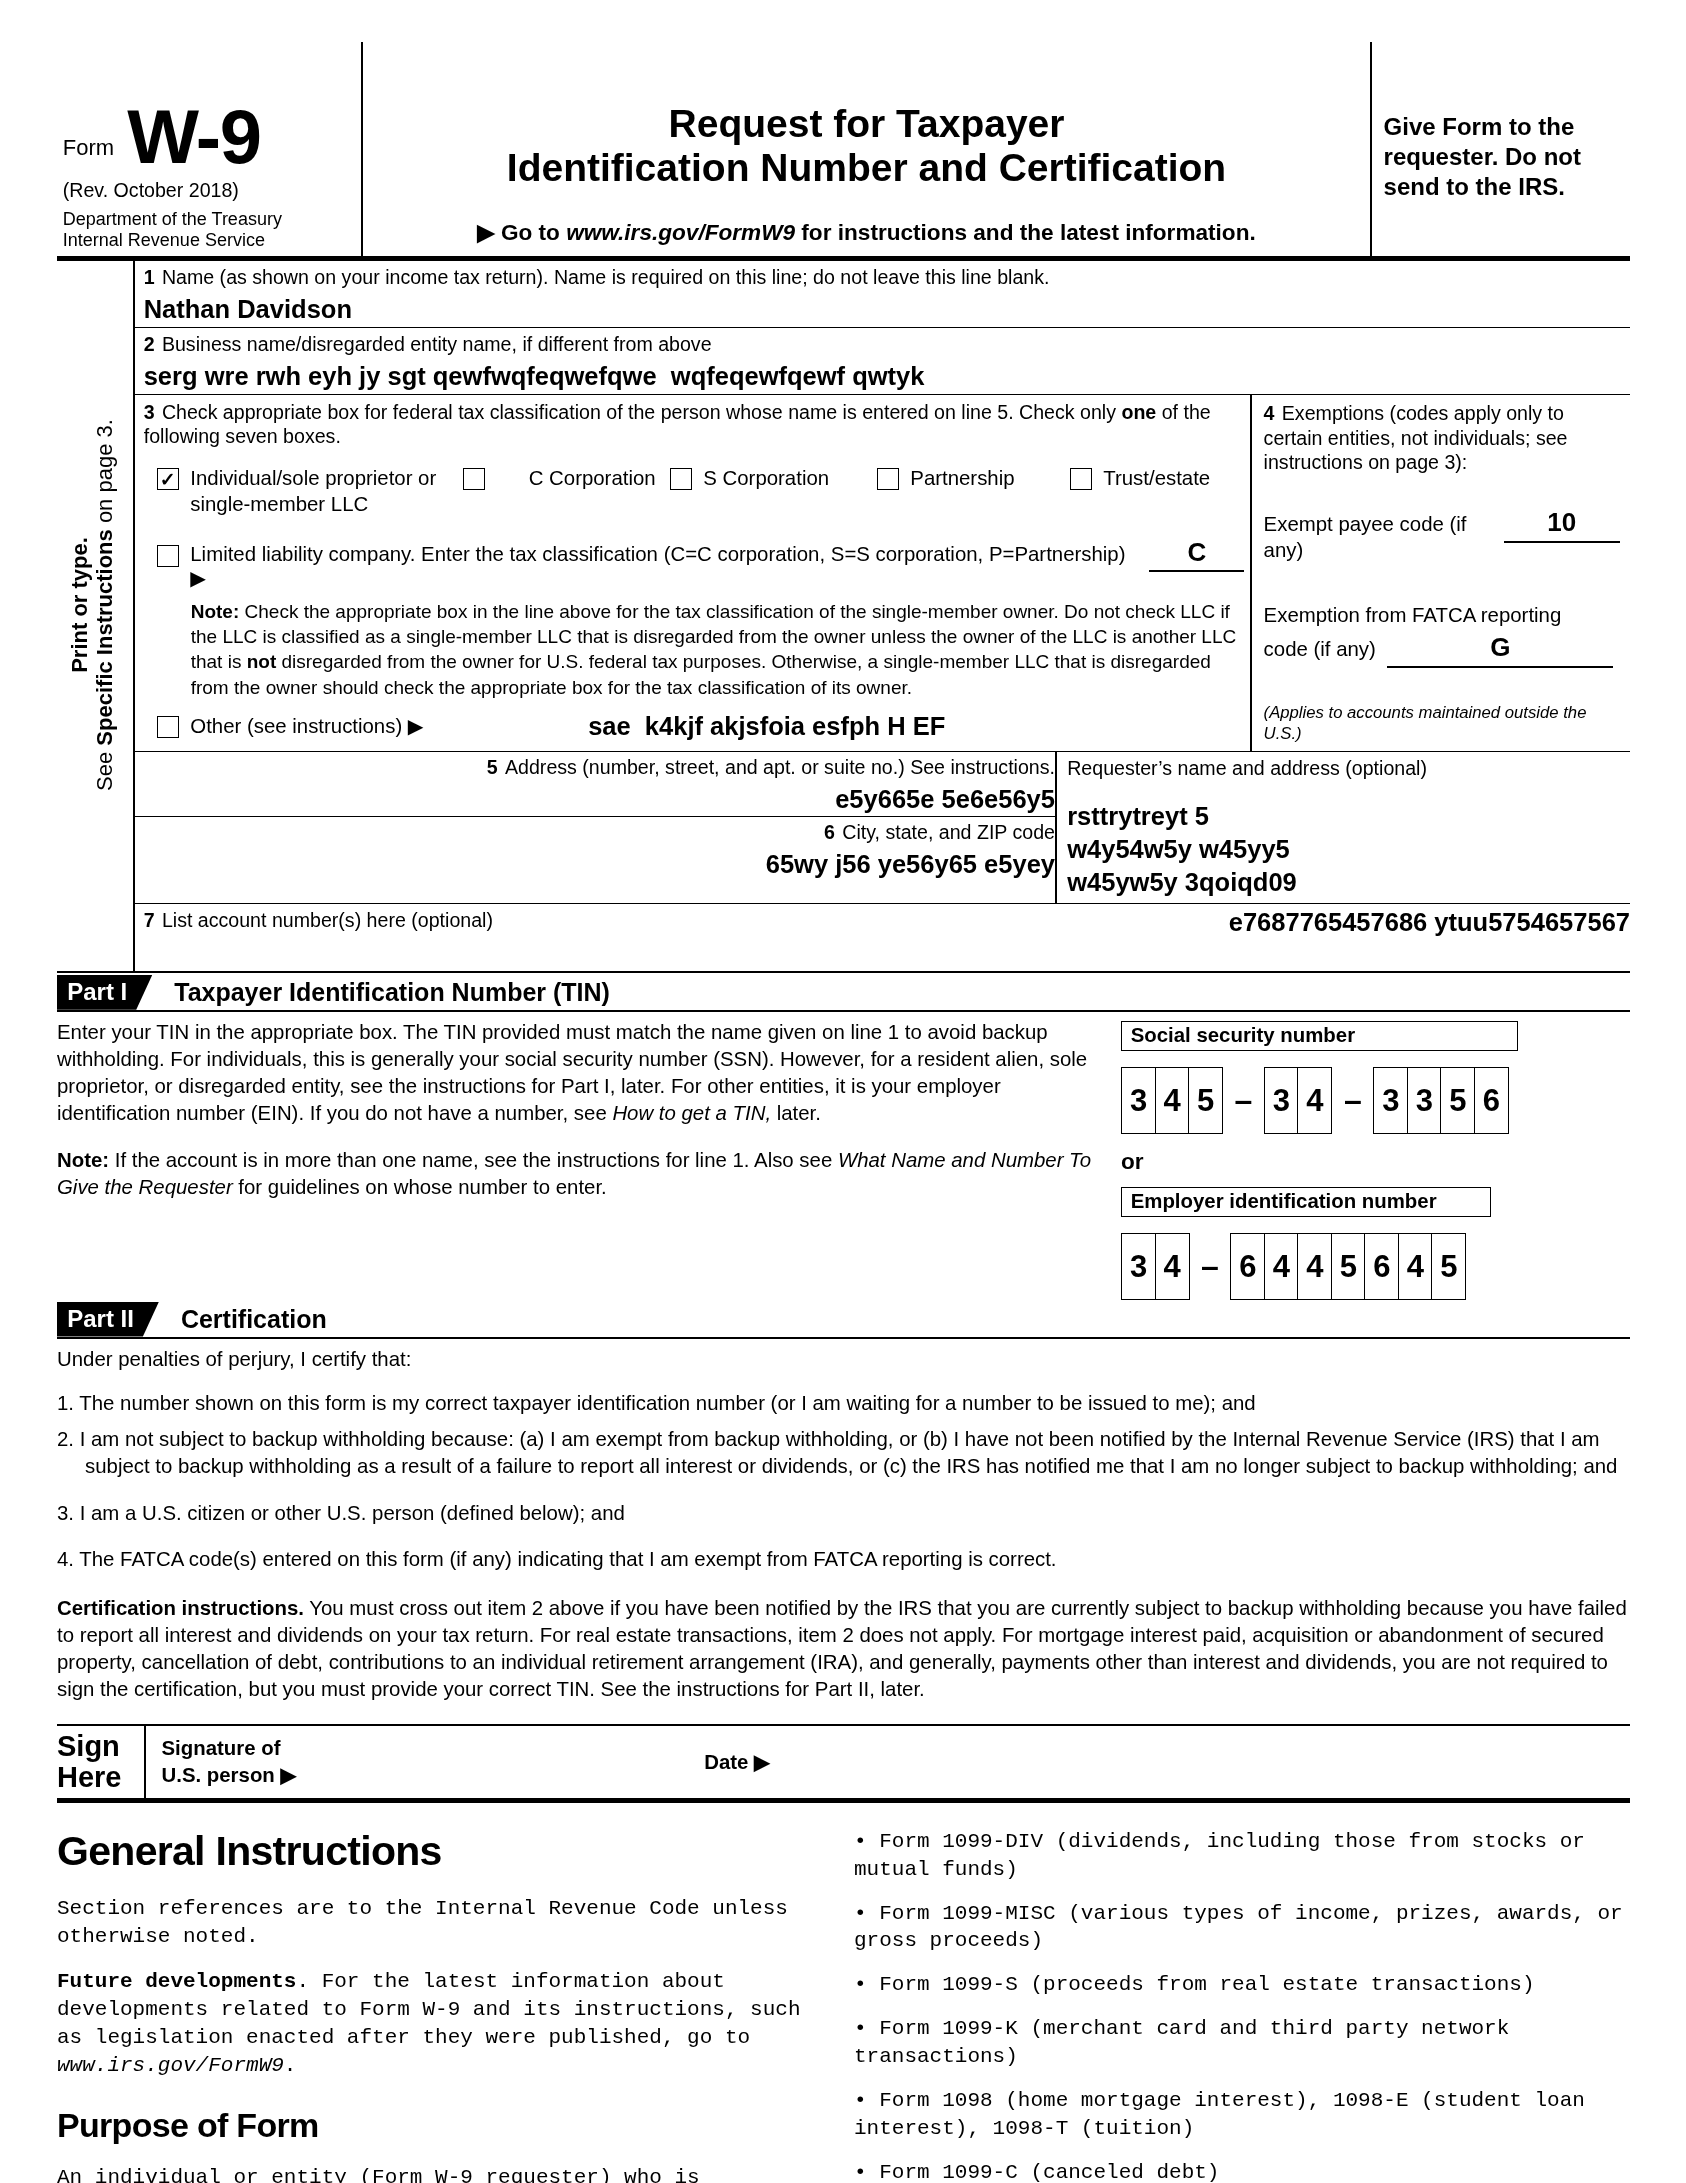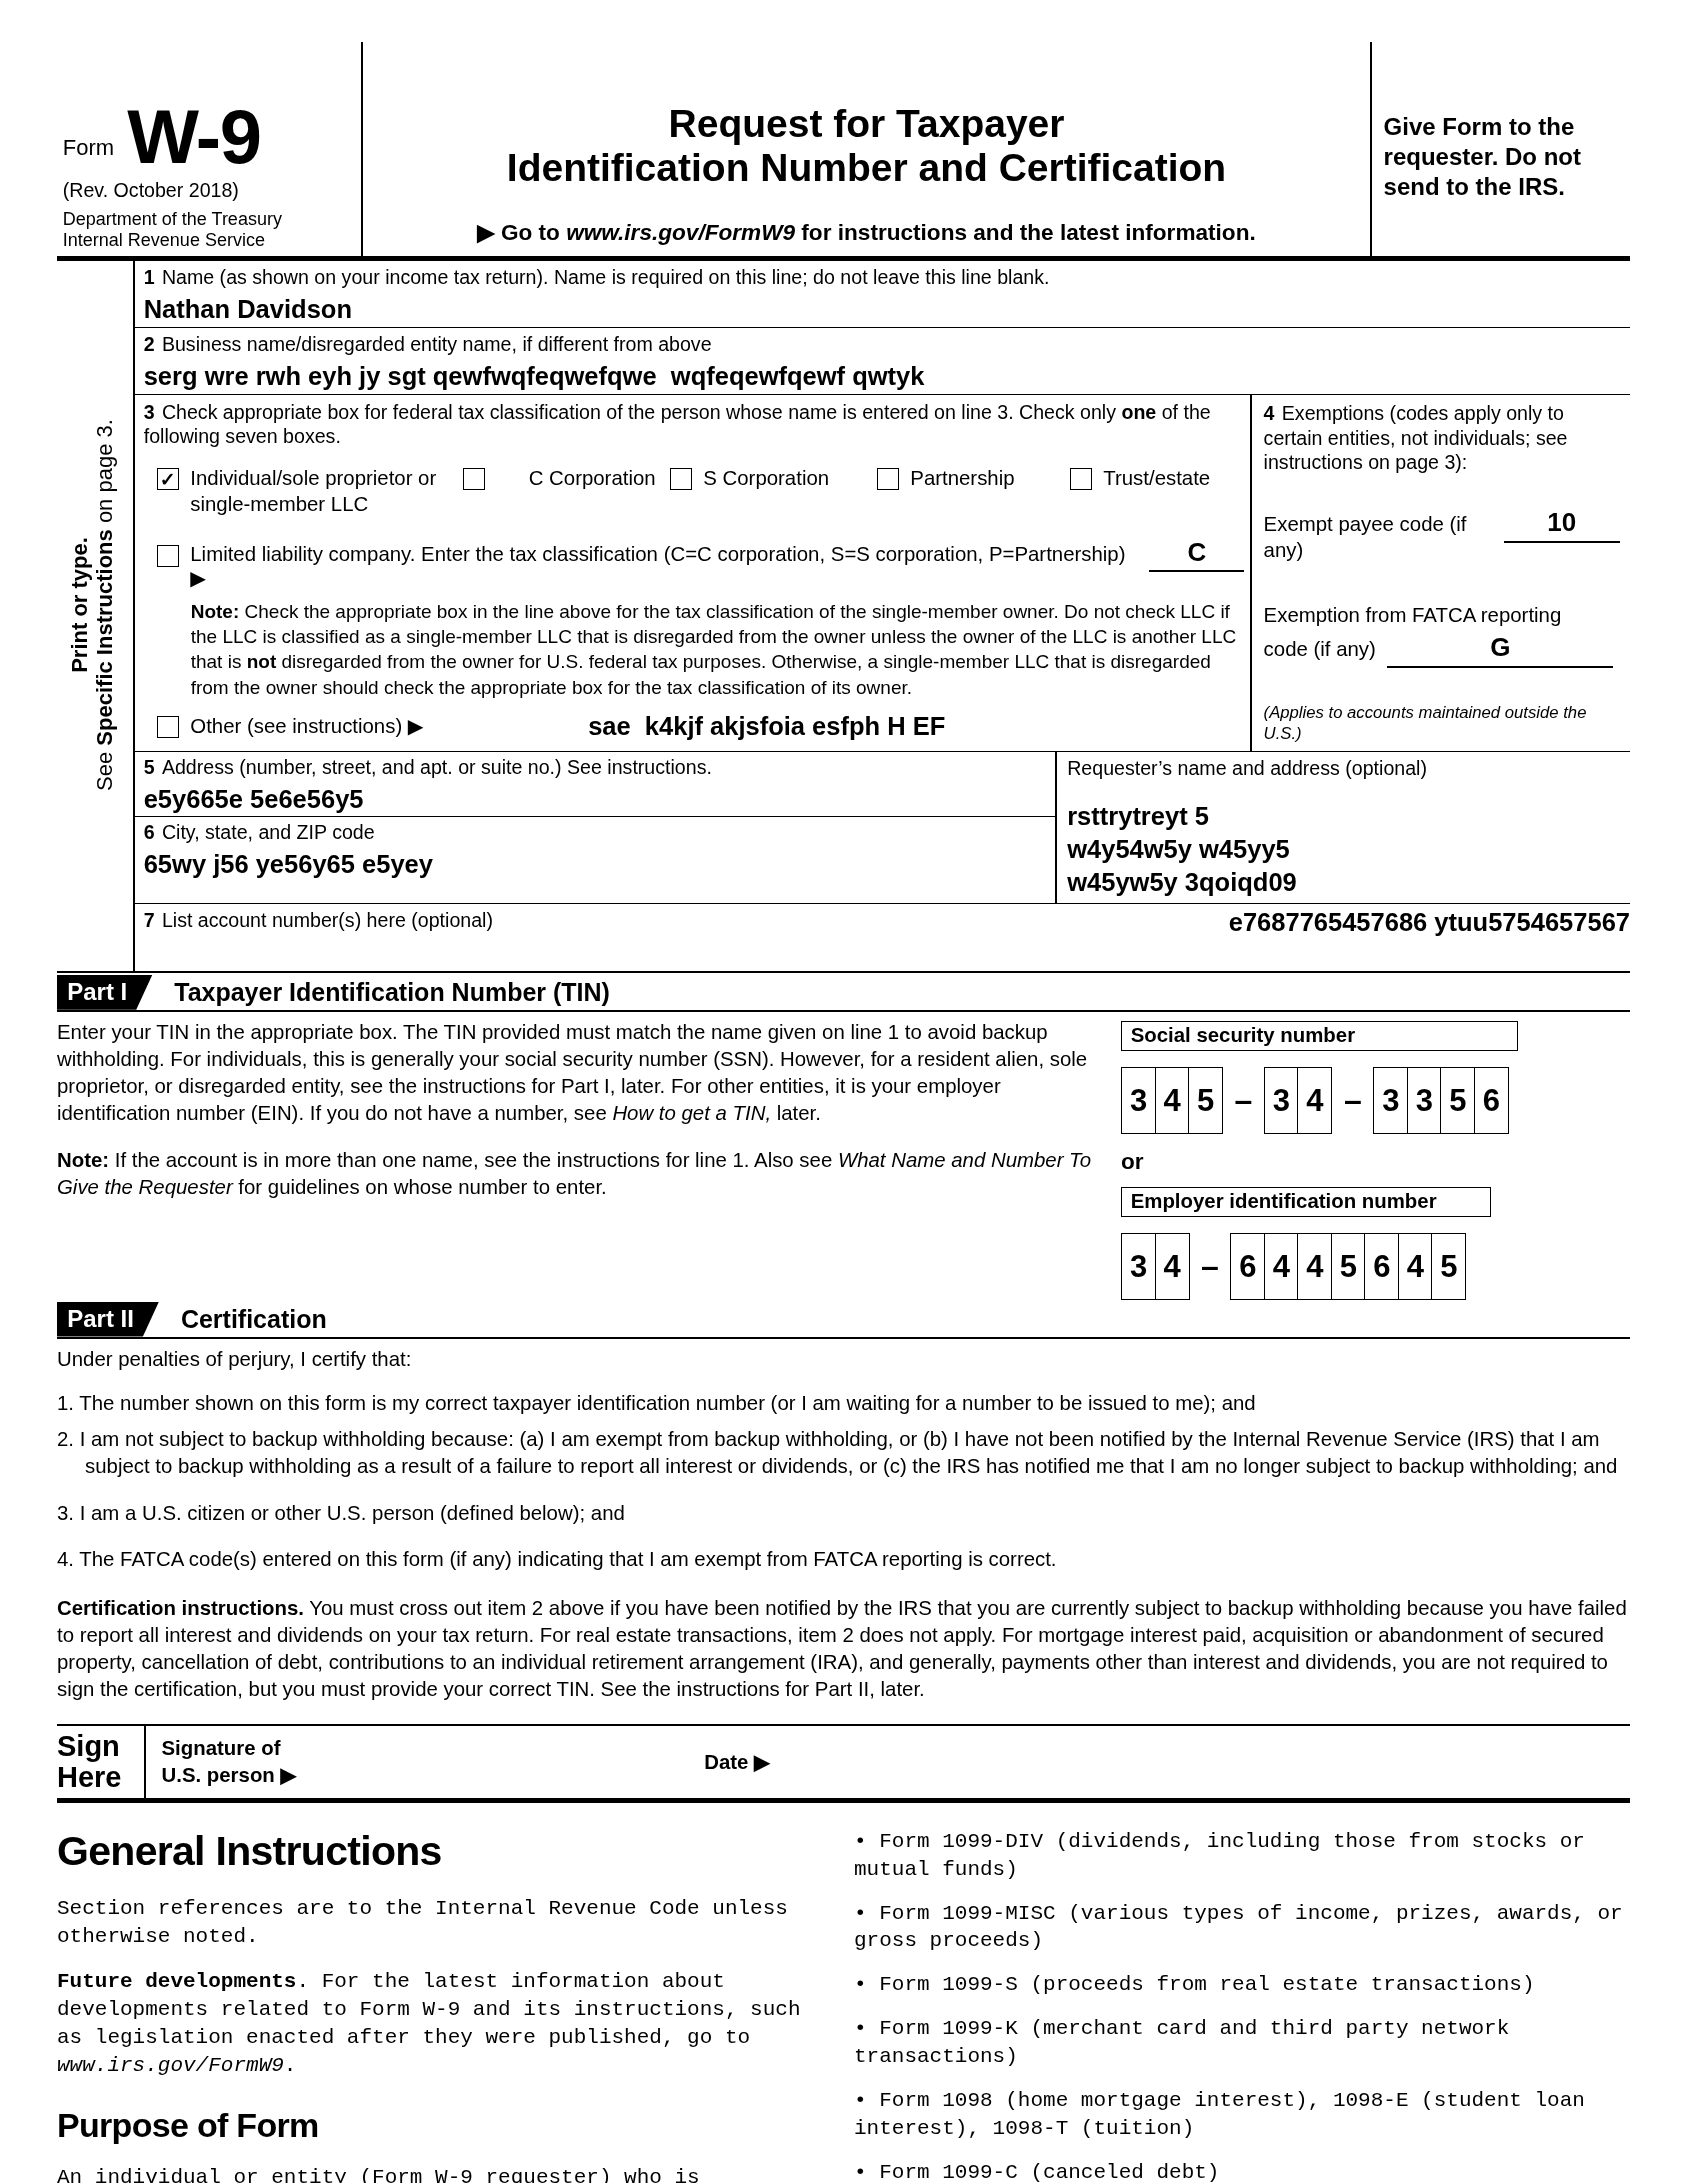--- a/index.html
+++ b/index.html
@@ -57,21 +57,21 @@
   .code-val { font-weight:bold; font-size:26px; border-bottom:2.2px solid #000; text-align:center; min-width:116px; margin-left:10.2px; padding-bottom:1.5px; }
   .fatca { margin-top:38px; }
   .fatca-line2 { display:flex; align-items:baseline; margin-top:2.9px; }
   .fatca-val { font-weight:bold; font-size:26px; border-bottom:2.2px solid #000; text-align:center; min-width:226px; margin-left:11.6px; padding-bottom:1.5px; }
   .applies { margin-top:auto; font-style:italic; font-size:16.7px; }
 
   .row56wrap { display:flex; border-bottom:1.5px solid #000; }
   .row56left { flex:1; }
   .row5 { height:65px; border-bottom:1.5px solid #000; }
   .row6 { height:64px; border-bottom:0; }
-  .row5, .row6 { padding:3.6px 0 1.5px 8.7px; display:flex; flex-direction:column; justify-content:space-between; }
+  .row5, .row6 { padding:3.6px 0 1.5px 8.7px; display:flex; flex-direction:column; justify-content:space-between;text-align:right; }
   .requester { width:575px; border-left:2.2px solid #000; padding:4.4px 7.3px 4.4px 10.2px; }
   .req-lines { margin-top:19px; }
   .req-line { font-weight:bold; font-size:25.5px; line-height:1.3; }
 
   .row7 { border-bottom:0; height:67px; display:flex; flex-direction:row; justify-content:space-between; padding:3.6px 0 2.9px 8.7px; }
   .row7 .val { text-align:center; }
 
   
   .part-bar { display:flex; align-items:stretch; border-bottom:2.2px solid #000; margin-top:1.5px; }
   .part-chip { background:#000; color:#fff; font-weight:bold; font-size:24px; padding:2.9px 25px 2.9px 10.2px; clip-path:polygon(0 0,100% 0,calc(100% - 16px) 100%,0 100%); }
@@ -161,21 +161,21 @@
       </div>
 
       <div class="row row2">
         <div class="lbl"><span class="num">2</span><span>Business name/disregarded entity name, if different from above</span></div>
         <div class="val">serg wre rwh eyh jy sgt qewfwqfeqwefqwe  wqfeqewfqewf qwtyk</div>
       </div>
 
       <div class="row3wrap">
         <div class="col3">
           <div class="lbl">
-            <span class="num">3</span><span>Check appropriate box for federal tax classification of the person whose name is entered on line 3. Check only </span><b>one</b><span> of the following seven boxes.</span>
+            <span class="num">3</span><span>Check appropriate box for federal tax classification of the person whose name is entered on line 5. Check only </span><b>one</b><span> of the following seven boxes.</span>
           </div>
           <div class="cb-row">
             <div class="cb-item cb-individual">
               <span class="cb">✓</span>
               <span>Individual/sole proprietor or single-member LLC</span>
             </div>
             <div class="cb-item cb-ccorp">
               <span class="cb"></span>
               <span>C Corporation</span>
             </div>

